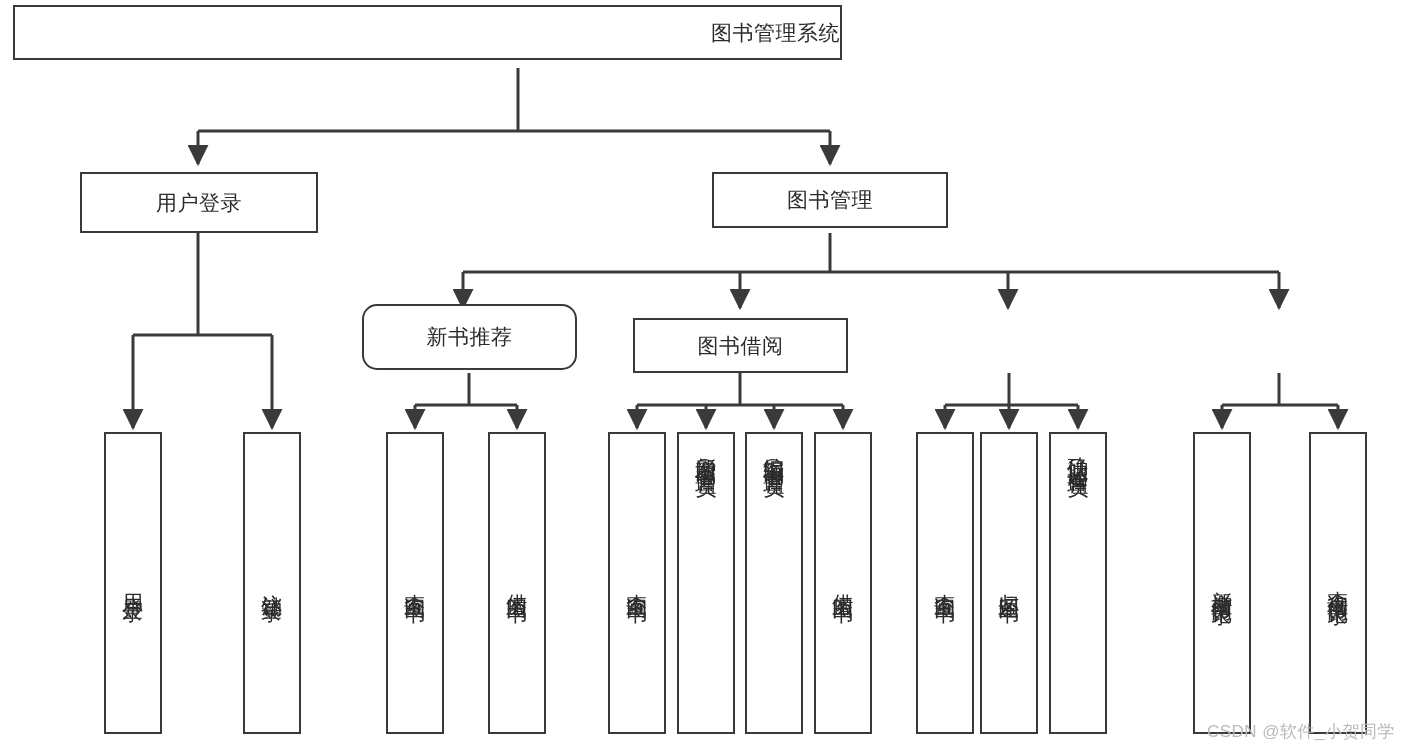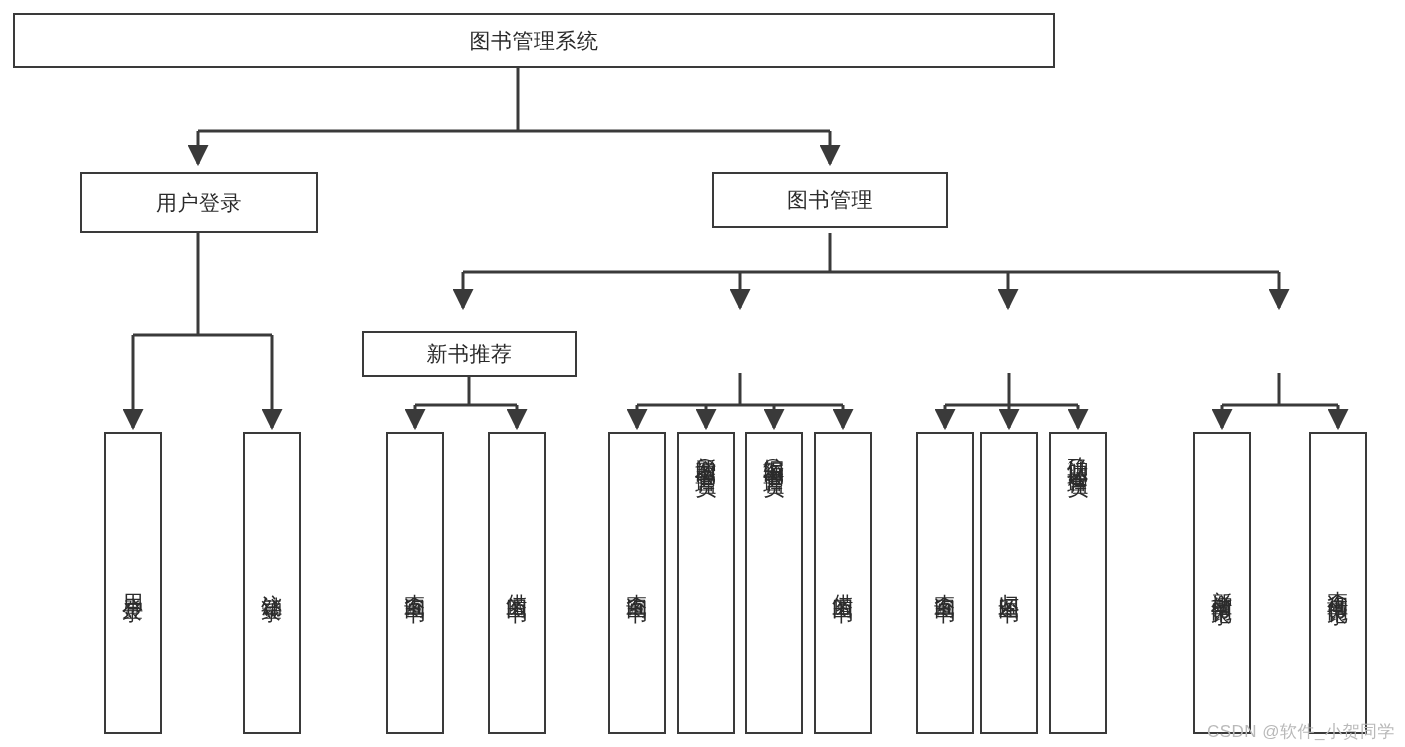--- a/index.html
+++ b/index.html
@@ -121,33 +121,36 @@
       <path d="M 1009 405 L 1009 428" marker-end="url(#arrow)"></path>
       <path d="M 1078 405 L 1078 428" marker-end="url(#arrow)"></path>
 
       <path d="M 1279 373 L 1279 405"></path>
       <path d="M 1222 405 L 1338 405"></path>
       <path d="M 1222 405 L 1222 428" marker-end="url(#arrow)"></path>
       <path d="M 1338 405 L 1338 428" marker-end="url(#arrow)"></path>
     </g>
   </svg>
 
-  <div class="node root" style="left:13px; top:13px; width:1042px; height:55px;">
+  <div class="node root" style="left:13px; top:5px; width:829px; height:55px;justify-content:flex-end;">
     <span class="label">图书管理系统</span>
   </div>
 
   <div class="node" style="left:80px; top:172px; width:238px; height:61px;">
     <span class="label">用户登录</span>
   </div>
   <div class="node" style="left:712px; top:172px; width:236px; height:56px;">
     <span class="label">图书管理</span>
   </div>
 
-  <div class="node" style="left:362px; top:331px; width:215px; height:46px;">
+  <div class="node" style="left:362px; top:304px; width:215px; height:66px;border-radius:15px;">
     <span class="label">新书推荐</span>
+  </div>
+  <div class="node" style="left:633px; top:318px; width:215px; height:55px;">
+    <span class="label">图书借阅</span>
   </div>
 
   <div class="node leaf centered" style="left:104px; top:432px; width:58px; height:302px;">
     <span class="label">用户登录</span>
   </div>
   <div class="node leaf centered" style="left:243px; top:432px; width:58px; height:302px;">
     <span class="label">注销登录</span>
   </div>
 
   <div class="node leaf centered" style="left:386px; top:432px; width:58px; height:302px;">

